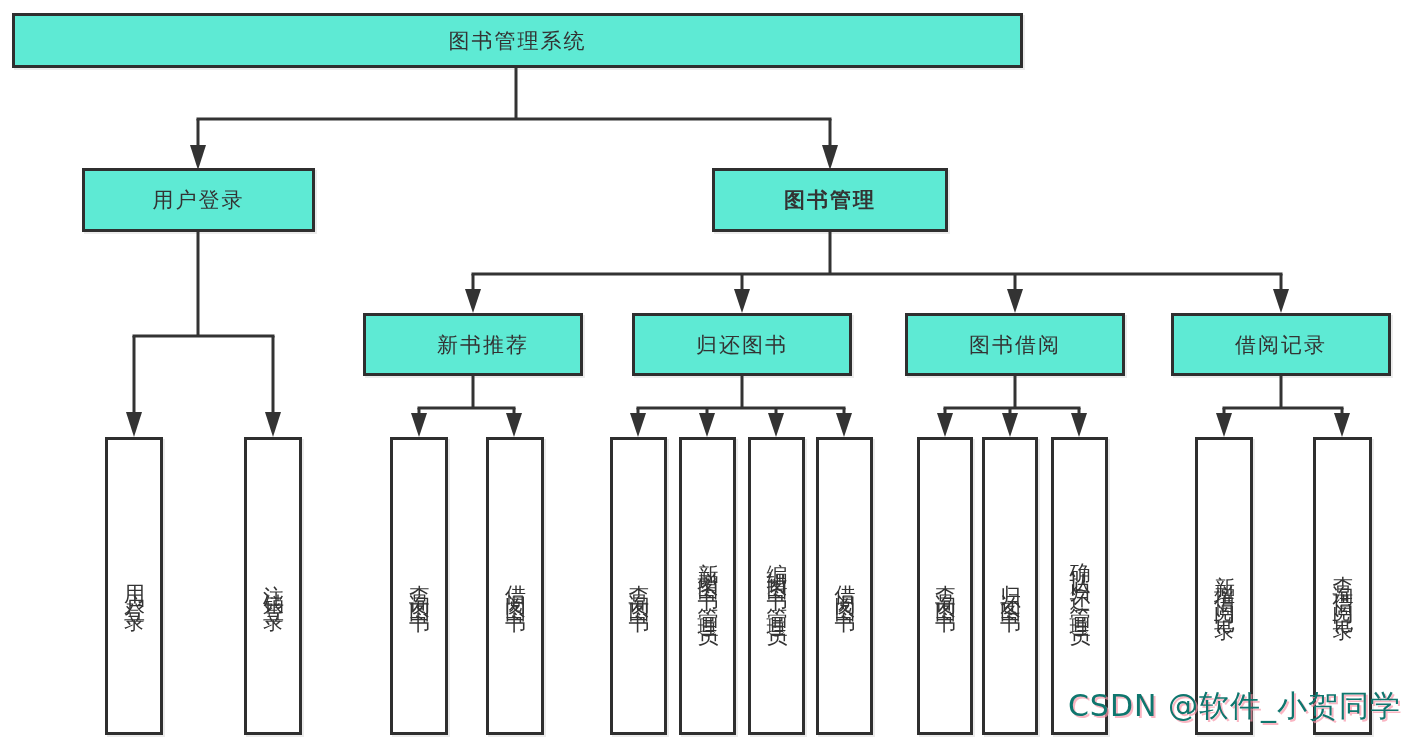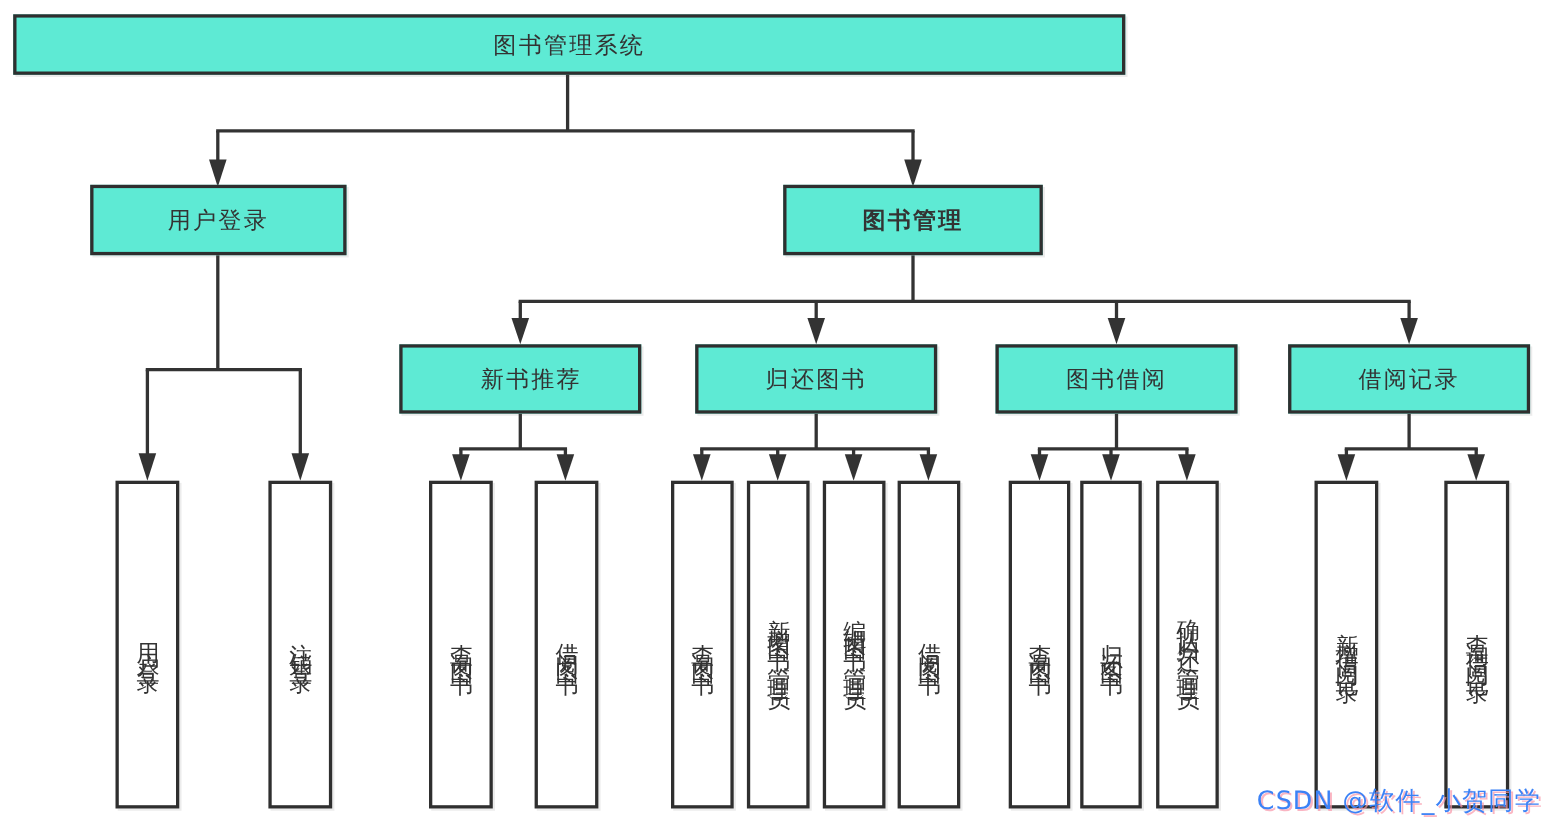--- a/index.html
+++ b/index.html
@@ -33,23 +33,23 @@
   }
   .vbox span{
     writing-mode:vertical-rl;
     text-orientation:mixed;
     font-size:21px;color:#333;
     letter-spacing:9px;line-height:1;
     white-space:nowrap;
   }
   #watermark{
     position:absolute;
-    right:4px;bottom:4px;
-    font-size:23px;
-    color:#3b82f6;
+    right:4px;bottom:20px;
+    font-size:30px;
+    color:#0f766e;
     text-shadow:2px 2px 0 rgba(248,150,168,0.7);
     letter-spacing:1px;
     z-index:3;
   }
 </style>
 </head>
 <body>
 
 <div id="canvas">
 

